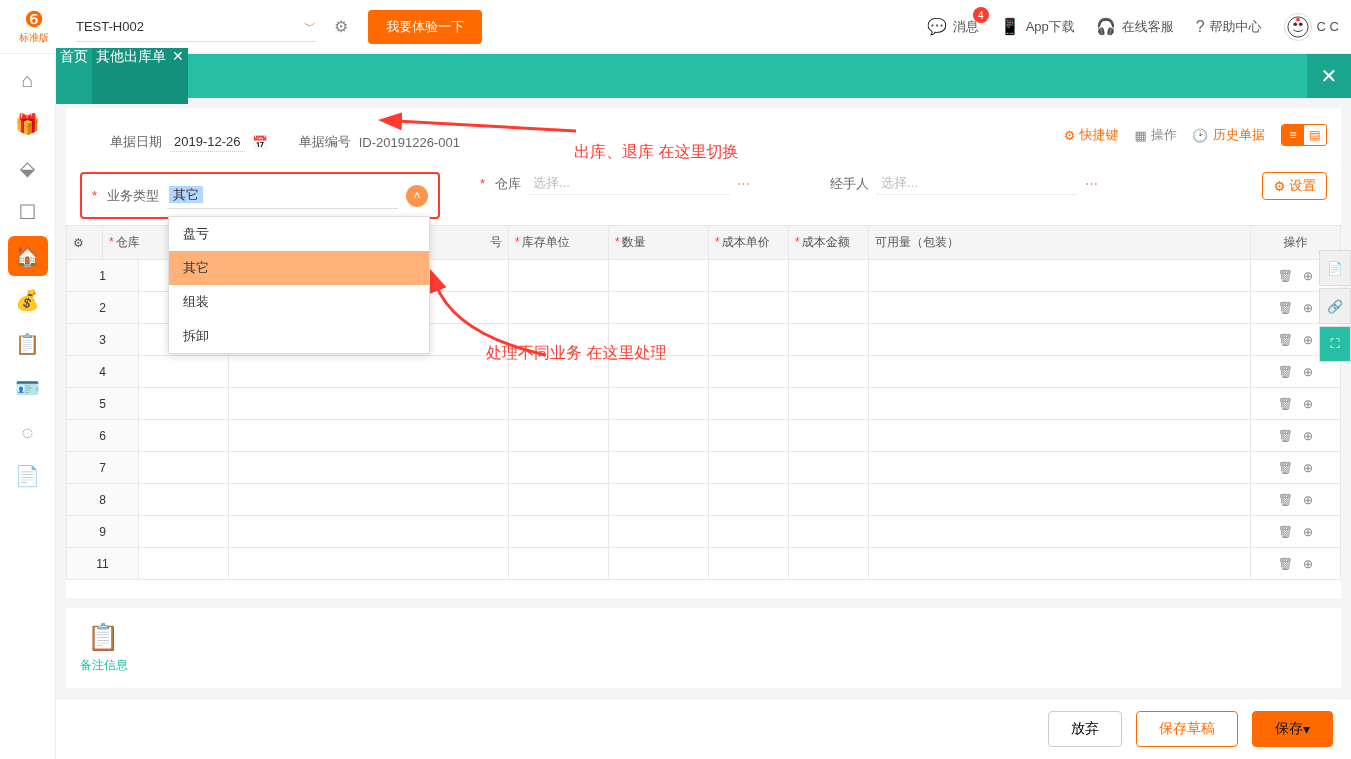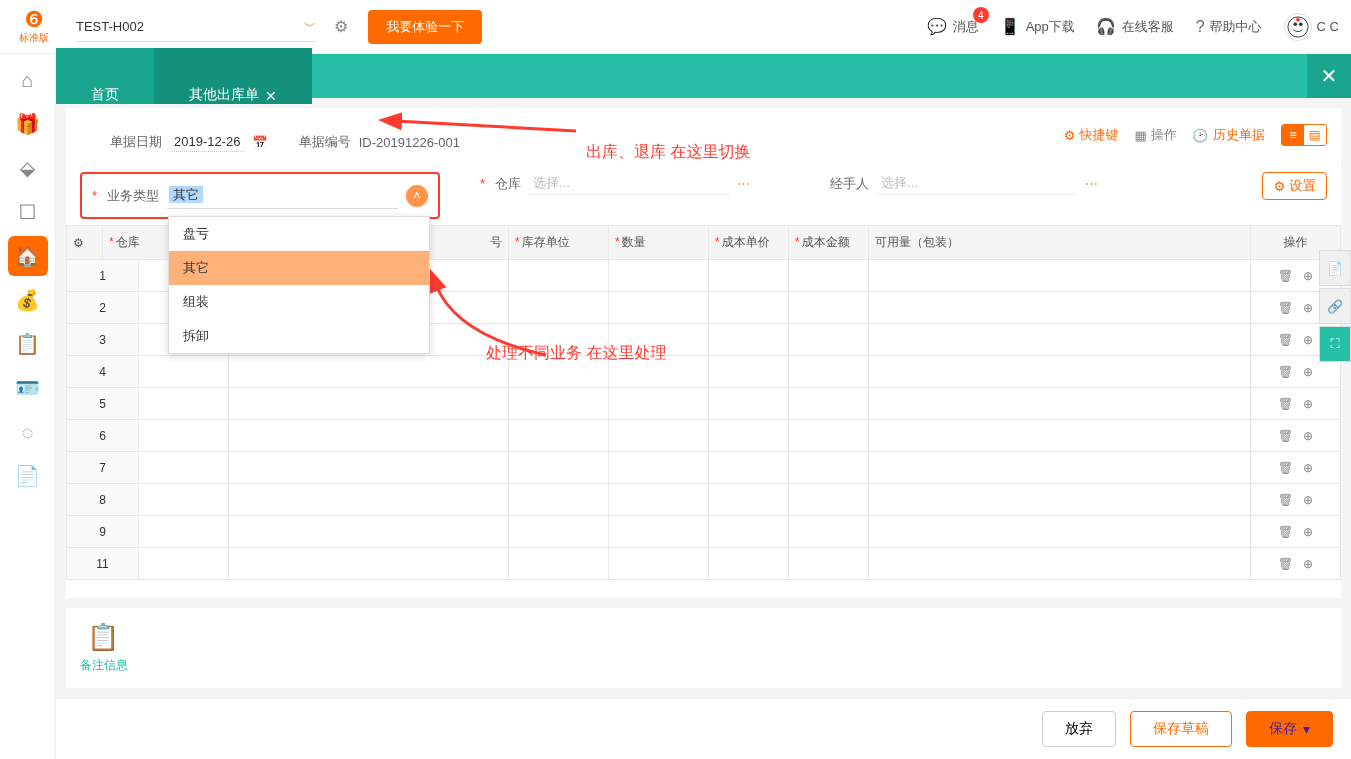--- a/index.html
+++ b/index.html
@@ -22,21 +22,21 @@
 .avatar svg{width:22px;height:22px;}
 
 
 .shell { display:flex; height: calc(759px - 54px); }
 .leftnav { width:56px; background:#fff; border-right:1px solid #eee; display:flex; flex-direction:column; align-items:center; padding-top:6px; gap:4px;}
 .lnav-item { width:40px; height:40px; display:flex; align-items:center; justify-content:center; color:#888; font-size:20px; border-radius:6px;}
 .lnav-item.active { background:#ff6a00; color:#fff;}
 
 
 .tabsbar { height:44px; background:#26bfa5; display:flex; align-items:center; padding-left:0;}
-.tab { padding:0 35px; height:56px; display:flex; align-items:flex-end; color:#fff; font-size:14px; gap:6px;}
+.tab { padding:0 4px; height:56px; display:flex; align-items:flex-start; color:#fff; font-size:14px; gap:6px;}
 .tab.home { background:#1aa58e;}
 .tab.active { background:#14917c;}
 .tab .x { font-size:14px; cursor:pointer;}
 .tabs-close { margin-left:auto; width:44px; height:44px; background:#1aa58e; color:#fff; display:flex; align-items:center; justify-content:center; font-size:20px; cursor:pointer;}
 
 
 .main { flex:1; display:flex; flex-direction:column; background:#f5f5f5; min-width:0;}
 .content-wrap { flex:1; display:flex; flex-direction:column; min-height:0;}
 
 
@@ -51,21 +51,21 @@
 .meta .date { color:#333; border-bottom:1px dotted #ccc; padding:2px 4px;}
 .cal-icon { color:#ff6a00;}
 .row1-right { margin-left:auto; display:flex; align-items:center; gap:16px; font-size:13px;}
 .r1-link { color:#ff6a00; display:flex; align-items:center; gap:4px;}
 .r1-link.gray { color:#888;}
 .view-toggle { display:flex; border:1px solid #ff6a00; border-radius:3px; overflow:hidden;}
 .vt { width:22px; height:20px; display:flex; align-items:center; justify-content:center; font-size:12px;}
 .vt.on { background:#ff6a00; color:#fff;}
 .vt.off { color:#ff6a00; background:#fff;}
 
-.annot1 { position:absolute; left:520px; top:34px; color:#ff3b30; font-size:16px;}
+.annot1 { position:absolute; left:508px; top:34px; color:#ff3b30; font-size:16px;}
 .arrow1 { position:absolute; left:320px; top:8px; }
 .arrow1 svg{overflow:visible;}
 
 
 .row2 { background:#fff; margin:0 10px; padding:10px 14px 6px 14px; display:flex; align-items:flex-start; gap:40px; position:relative;}
 .biz-box { border:2px solid #ff3b30; border-radius:4px; padding:8px 10px 8px 10px; width:360px; position:relative;}
 .fld { display:flex; align-items:center; gap:8px; font-size:13px;}
 .req { color:#ff3b30; margin-right:2px;}
 .fld-label { color:#666;}
 .fld-input { border:none; border-bottom:1px solid #ddd; padding:4px 2px; flex:1; background:#fff;}
@@ -98,21 +98,21 @@
 .memo { background:#fff; margin:10px; padding:14px; display:flex; align-items:center; gap:20px;}
 .memo-label { display:flex; flex-direction:column; align-items:center; color:#26bfa5; font-size:12px; gap:4px;}
 .memo-label .ico { font-size:26px;}
 .memo-input { flex:1; border:none; font-size:13px; color:#333;}
 .memo-input::placeholder{color:#bbb;}
 
 
 .footer { background:#fff; padding:12px 18px; display:flex; justify-content:flex-end; gap:14px; border-top:1px solid #eee;}
 .btn { padding:8px 22px; border-radius:4px; font-size:14px; cursor:pointer; border:1px solid #ccc; background:#fff;}
 .btn.draft { border-color:#ff6a00; color:#ff6a00;}
-.btn.primary { background:#ff6a00; color:#4c1d95; border-color:#ff6a00; display:flex; align-items:center; gap:6px;}
+.btn.primary { background:#ff6a00; color:#0f172a; border-color:#ff6a00; display:flex; align-items:center; }
 
 
 .rightrail { position:fixed; right:0; top:250px; width:32px; display:flex; flex-direction:column;}
 .rr { width:32px; height:36px; background:#f0f0f0; border:1px solid #ddd; display:flex; align-items:center; justify-content:center; color:#888; margin-bottom:2px;}
 .rr.active { background:#26bfa5; color:#fff;}
 </style>
 </head>
 <body>
 
 <div class="topbar">

